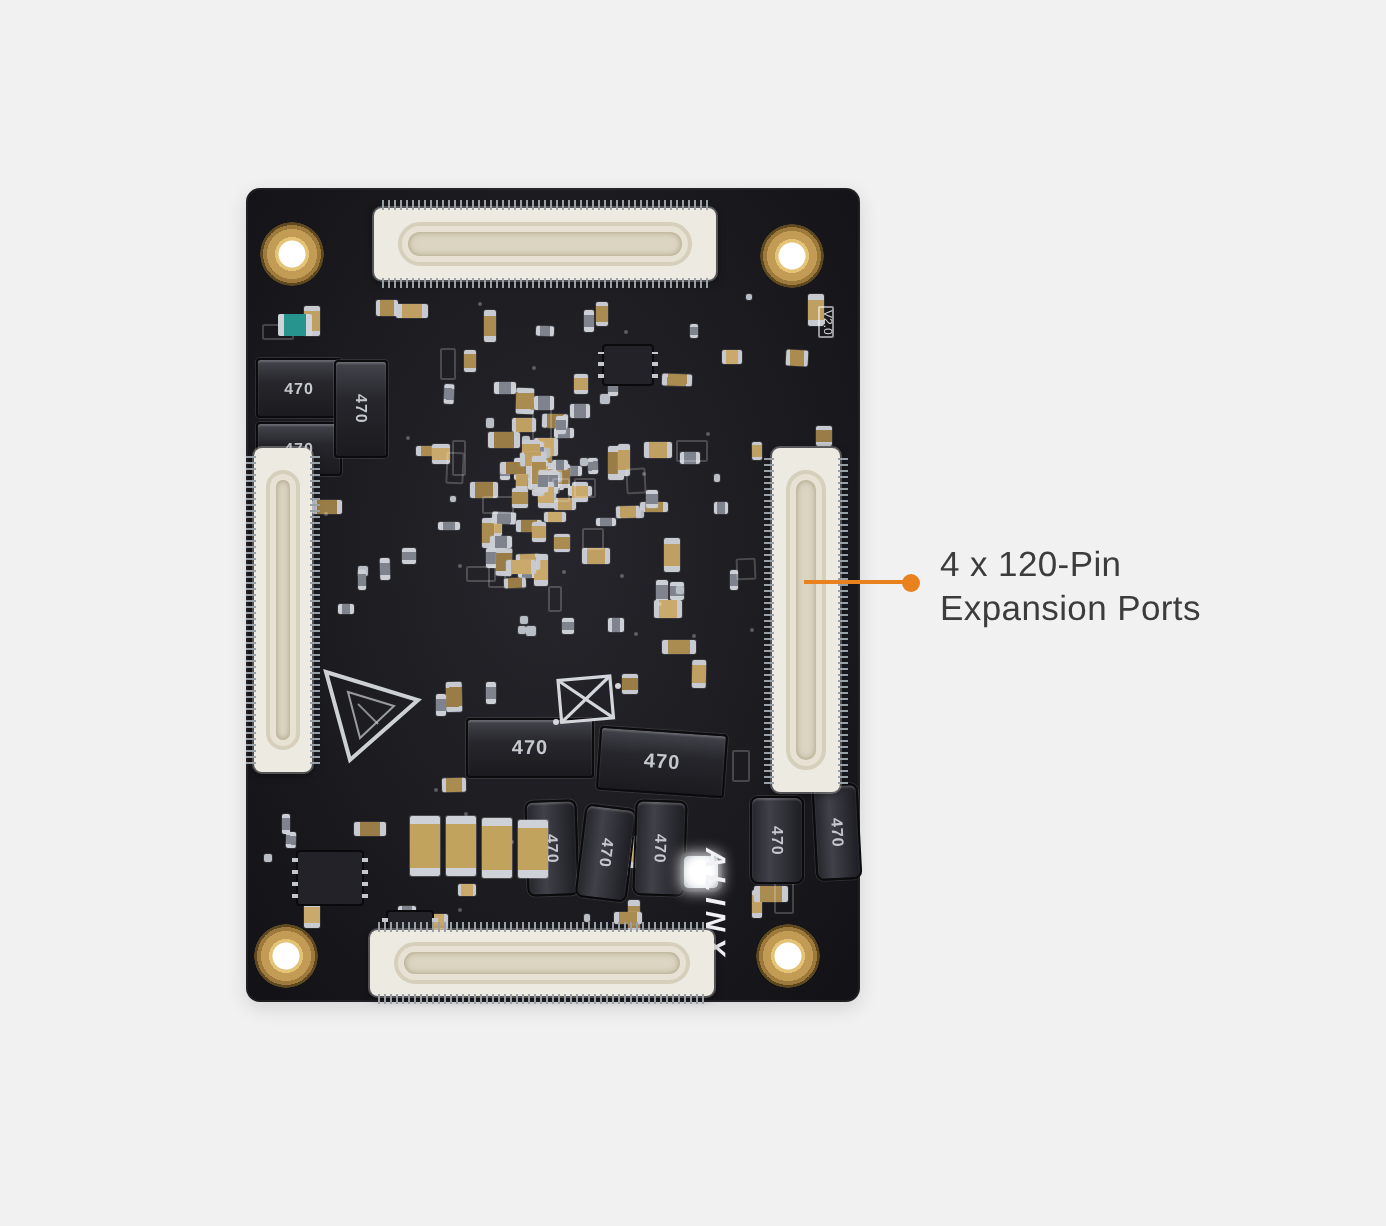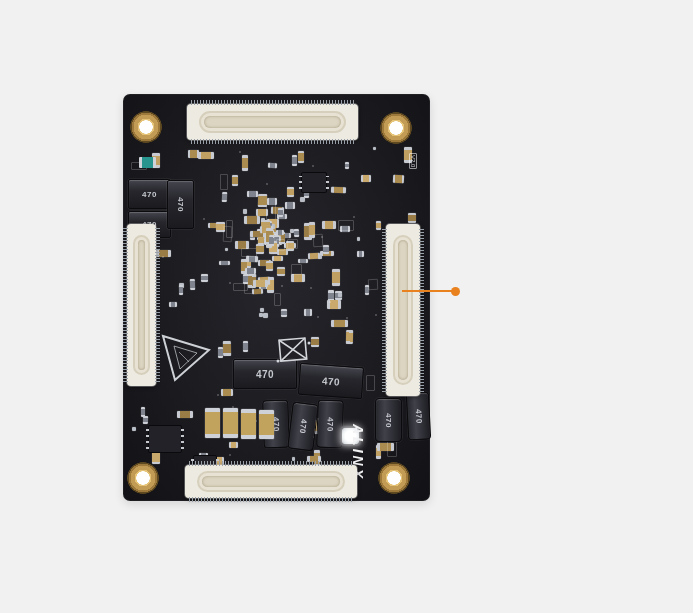--- a/index.html
+++ b/index.html
@@ -358,14 +358,18 @@
       <circle cx="34" cy="8" r="1.5" fill="#d3d6da"></circle>
       <circle cx="3" cy="26" r="1.5" fill="#d3d6da"></circle>
     </svg>
 
     <div class="fixed alinx" style="left:227px;top:330px;height:72px;">ALINX</div>
     <div class="fixed v20" style="left:286px;top:59px;">V2.0</div>
   </div>
 
   <div class="leader-line"></div>
   <div class="leader-dot"></div>
+  <div class="callout">
+    <div>4 x 120-Pin</div>
+    <div>Expansion Ports</div>
+  </div>
 
 </div>
 
 </body></html>

